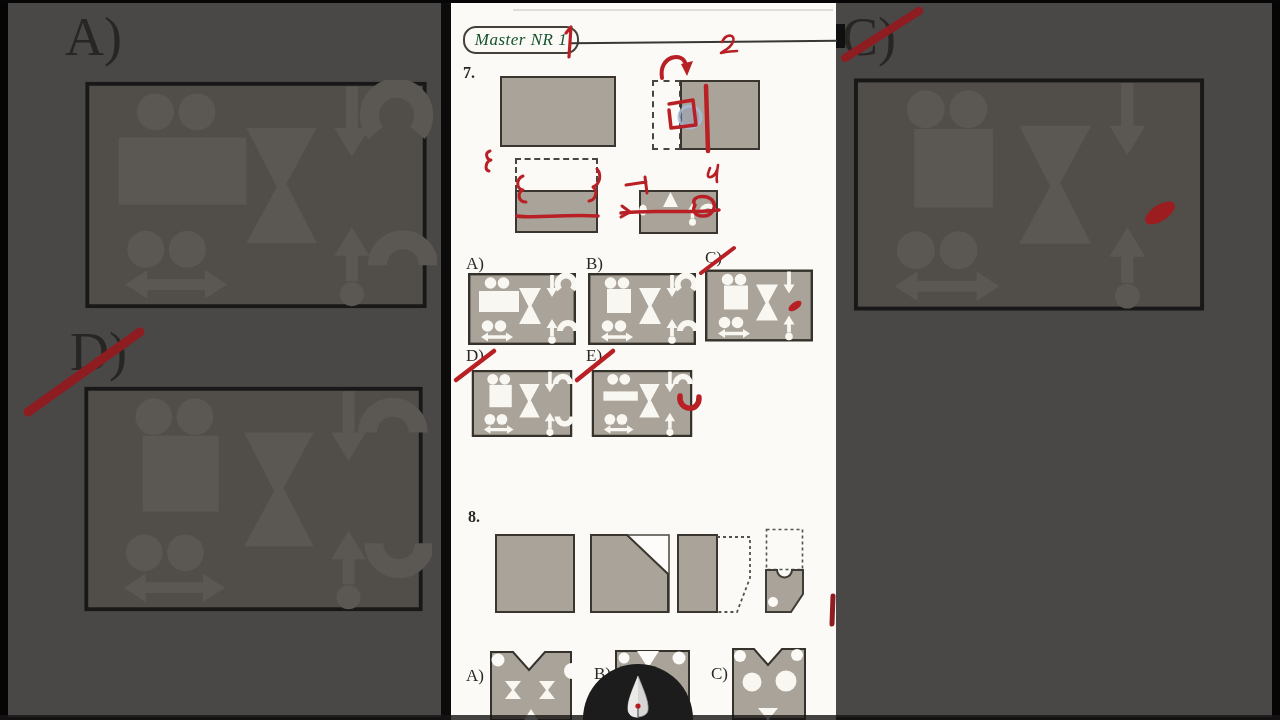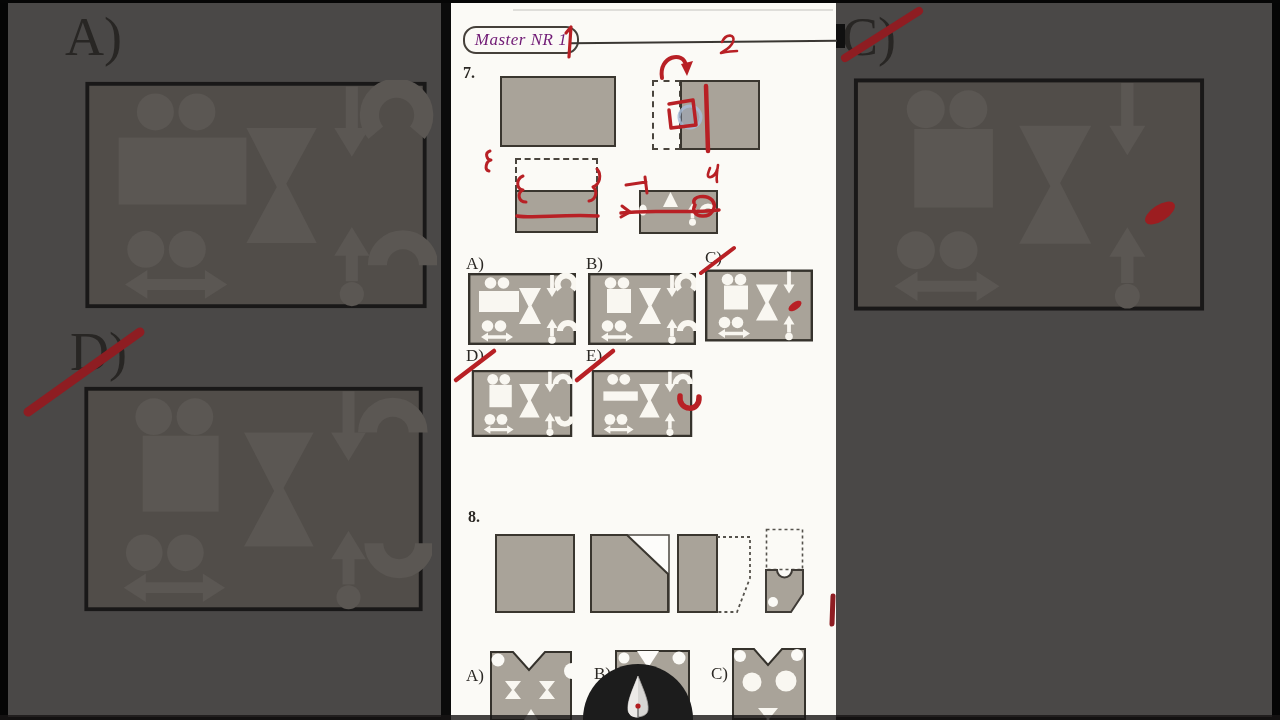--- a/index.html
+++ b/index.html
@@ -11,21 +11,21 @@
   .bg-right{left:836px;width:436px;}
   .bg-label{position:absolute;color:#282624;font-size:54px;line-height:1;}
   .black-strip{position:absolute;left:441px;top:0;width:10px;height:720px;background:#0b0b0b;}
   .edge-strip-top{position:absolute;left:0;top:0;width:1280px;height:3px;background:#060606;z-index:7;}
   .edge-strip-bottom{position:absolute;left:0;top:715px;width:1280px;height:5px;background:rgba(22,20,20,.8);z-index:7;}
   .bg-blob{position:absolute;left:829px;top:24px;width:16px;height:24px;background:#101010;}
   
   .paper{position:absolute;left:451px;top:0;width:385px;height:720px;background:#fbfaf6;}
   .hdr-box{position:absolute;left:12px;top:26px;width:112px;height:24px;border:2px solid #45403a;
            border-radius:13px;display:flex;align-items:center;justify-content:center;}
-  .hdr-title{font-style:italic;font-size:17px;color:#701a75;letter-spacing:.5px;white-space:nowrap;}
+  .hdr-title{font-style:italic;font-size:17px;color:#14532d;letter-spacing:.5px;white-space:nowrap;}
   .hdr-line{position:absolute;left:120px;top:41px;width:266px;height:2px;background:#3a3733;transform:rotate(-0.5deg);}
   .faint-top-line{position:absolute;left:62px;top:9px;width:320px;height:2px;background:#c9c7c2;opacity:.55;}
   .qnum{position:absolute;font-weight:bold;font-size:16px;color:#2b2824;}
   .gray-fig{position:absolute;background:#a9a399;border:2px solid #3a362f;box-sizing:border-box;}
   .dashed-fig{position:absolute;background:#fbfaf6;border:2px dashed #4a453e;box-sizing:border-box;}
   .optlab{position:absolute;font-size:17px;color:#2b2824;}
   .opt-card{position:absolute;color:#f9f7f1;}
   .opt-card .cardbg{fill:#a9a399;stroke:#35322c;stroke-width:2.4;}
   .bg-card{position:absolute;color:#5b5753;}
   .bg-card .cardbg{fill:#514d49;stroke:#191818;stroke-width:1.2;}

